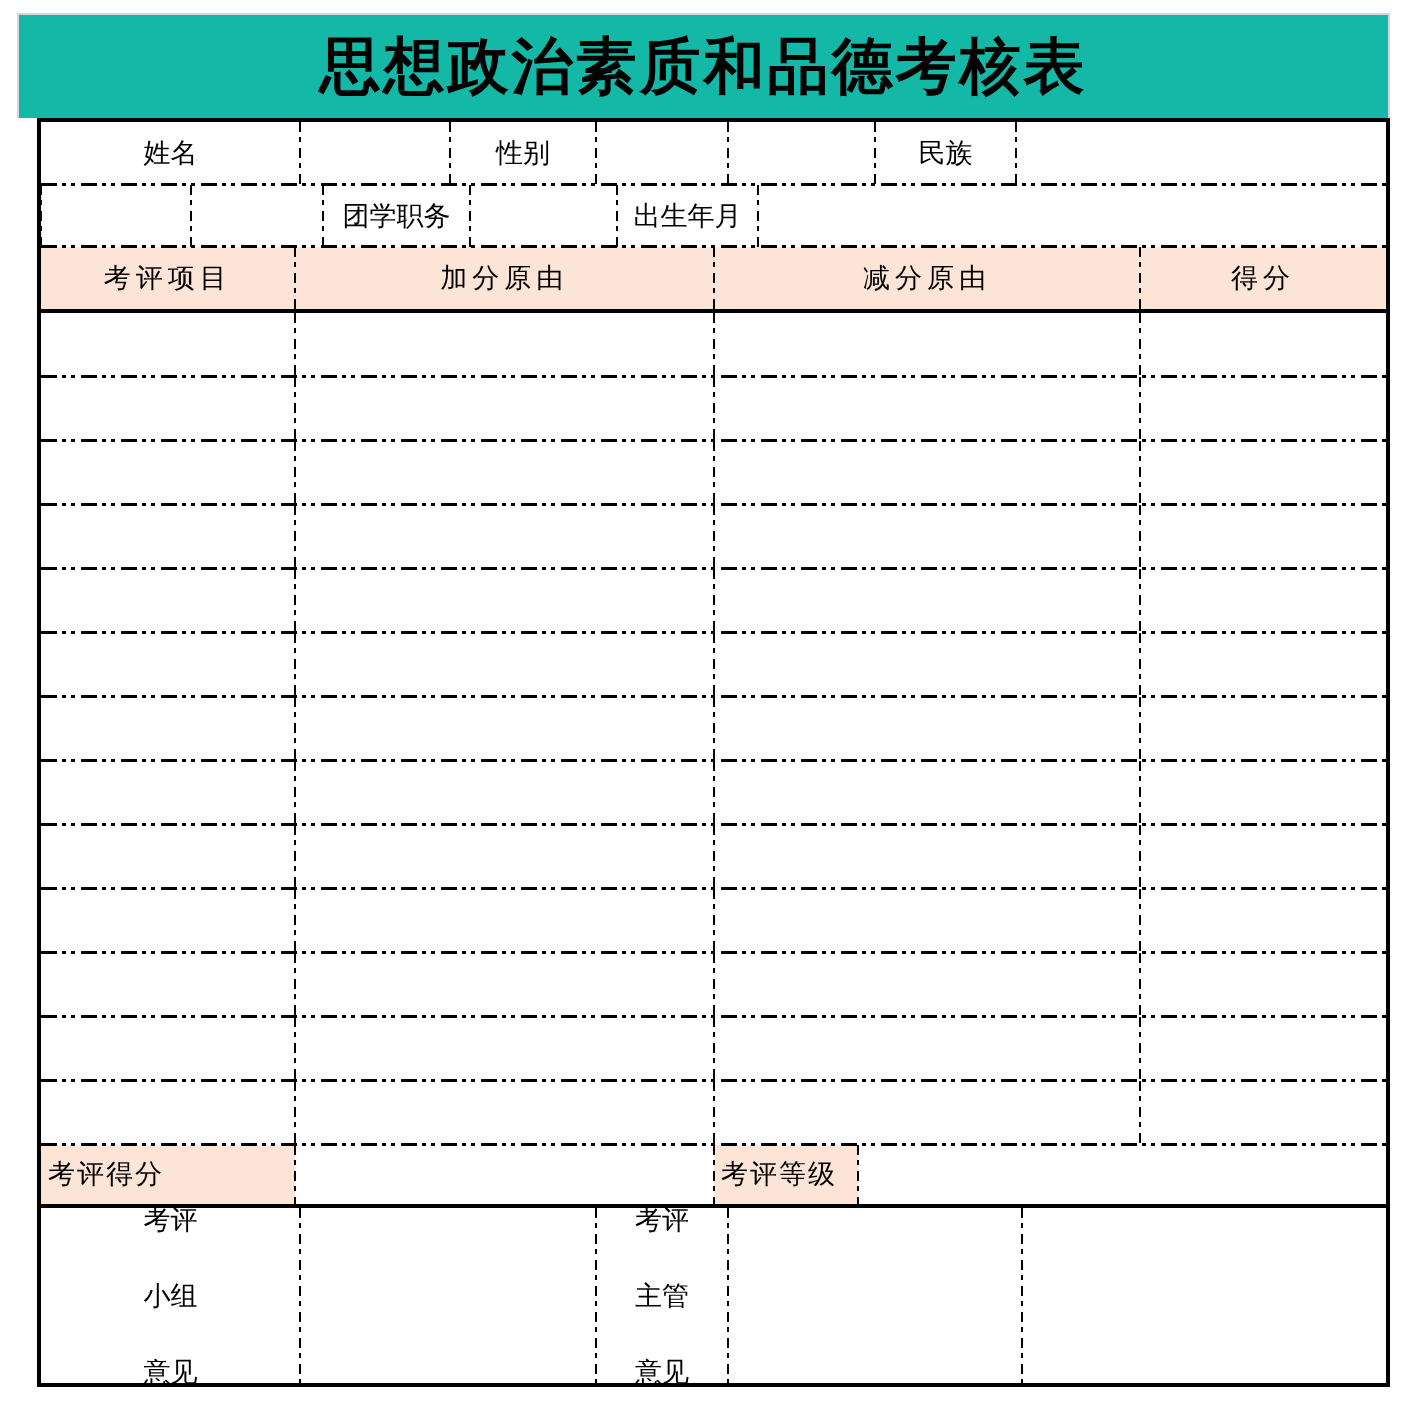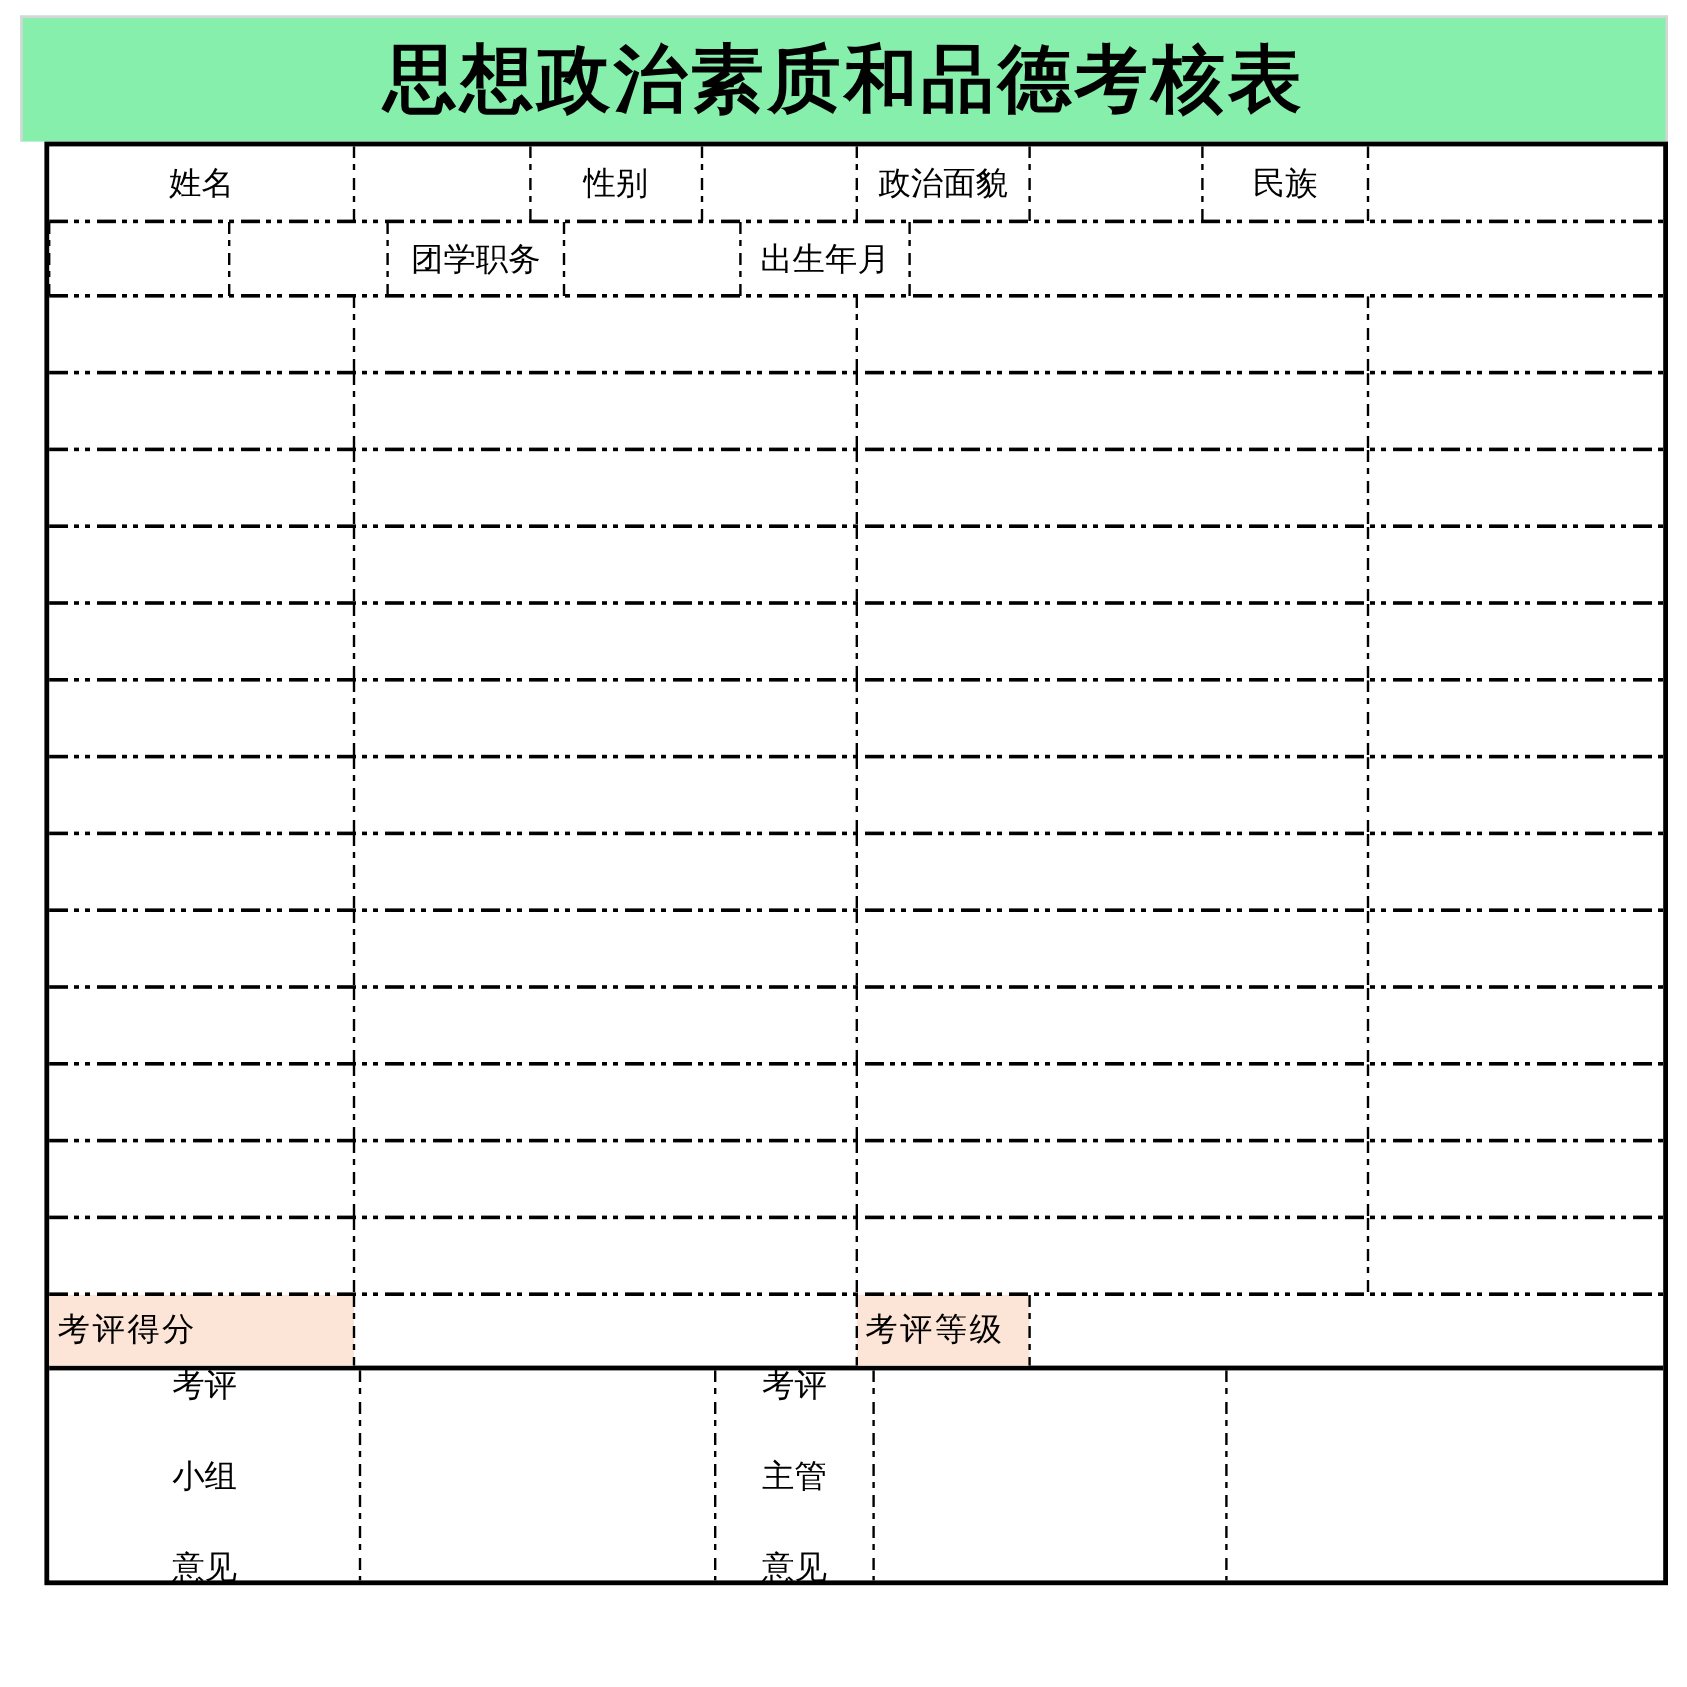--- a/index.html
+++ b/index.html
@@ -2,21 +2,21 @@
 <html><head>
 <meta charset="utf-8">
 <style>
   * { margin:0; padding:0; box-sizing:border-box; }
   html,body { width:1406px; height:1406px; background:#ffffff;
               font-family:"Liberation Sans","DejaVu Sans",sans-serif; color:#000; }
   .sheet { position:absolute; left:17px; top:13px; width:1373px; }
 
   
   .title-box { height:105px; border:2px solid #d6d6d6; border-bottom:none;
-               background:#86efac; display:flex; align-items:center; justify-content:center; }
+               background:#14b8a6; display:flex; align-items:center; justify-content:center; }
   .title-text { font-size:61px; font-weight:bold; letter-spacing:3px; white-space:nowrap; }
 
   
   .tbl { border:4px solid #000; background:#fff;margin-left:20px; }
 
   .row { display:flex; position:relative; }
   .row.hsep::after { content:""; position:absolute; left:0; right:0; bottom:-1px; height:3px; z-index:6;
       background:repeating-linear-gradient(90deg,#000 0 16px,transparent 16px 21px,#000 21px 25px,transparent 25px 30px,#000 30px 34px,transparent 34px 40px); }
 
   .cell { position:relative; display:flex; align-items:center; justify-content:center;
@@ -54,35 +54,40 @@
     <div class="title-text">思想政治素质和品德考核表</div>
   </div>
 
   <div class="tbl">
 
     <div class="row info1 hsep">
       <div class="cell w1">姓名</div>
       <div class="cell w2 vline"></div>
       <div class="cell w3 vline">性别</div>
       <div class="cell w4 vline"></div>
-      <div class="cell w5 vline">政治面貌</div>
       <div class="cell w6 vline"></div>
       <div class="cell w7 vline">民族</div>
       <div class="cell w8 vline"></div>
     </div>
 
     <div class="row info2 hsep">
       <div class="cell w2 vline"></div>
       <div class="cell w4 vline"></div>
       <div class="cell w5 vline">团学职务</div>
       <div class="cell w6 vline"></div>
       <div class="cell w7 vline">出生年月</div>
       <div class="cell w8 vline"></div>
     </div>
 
+    <div class="row head">
+      <div class="cell w1">考评项目</div>
+      <div class="cell wB vline">加分原由</div>
+      <div class="cell wC vline">减分原由</div>
+      <div class="cell w8 vline">得分</div>
+    </div>
 
     <div class="row body hsep">
       <div class="cell w1"></div>
         <div class="cell wB vline"></div>
         <div class="cell wC vline"></div>
         <div class="cell w8 vline"></div>
     </div>
     <div class="row body hsep">
       <div class="cell w1"></div>
         <div class="cell wB vline"></div>

